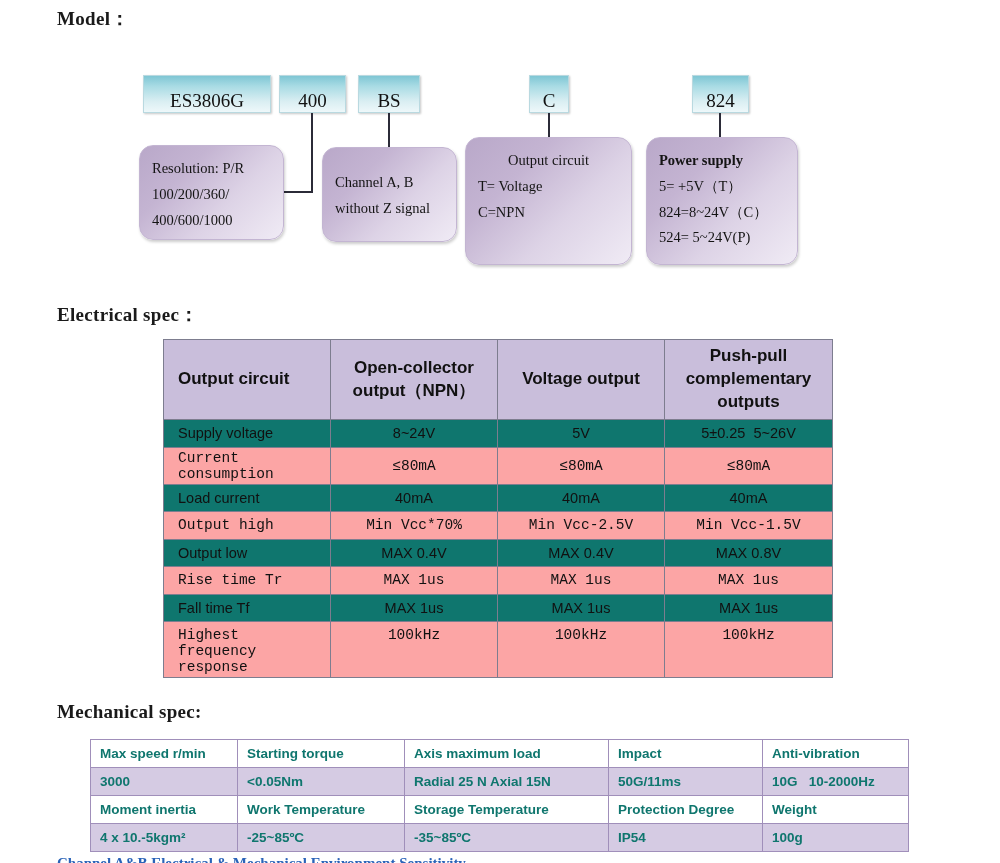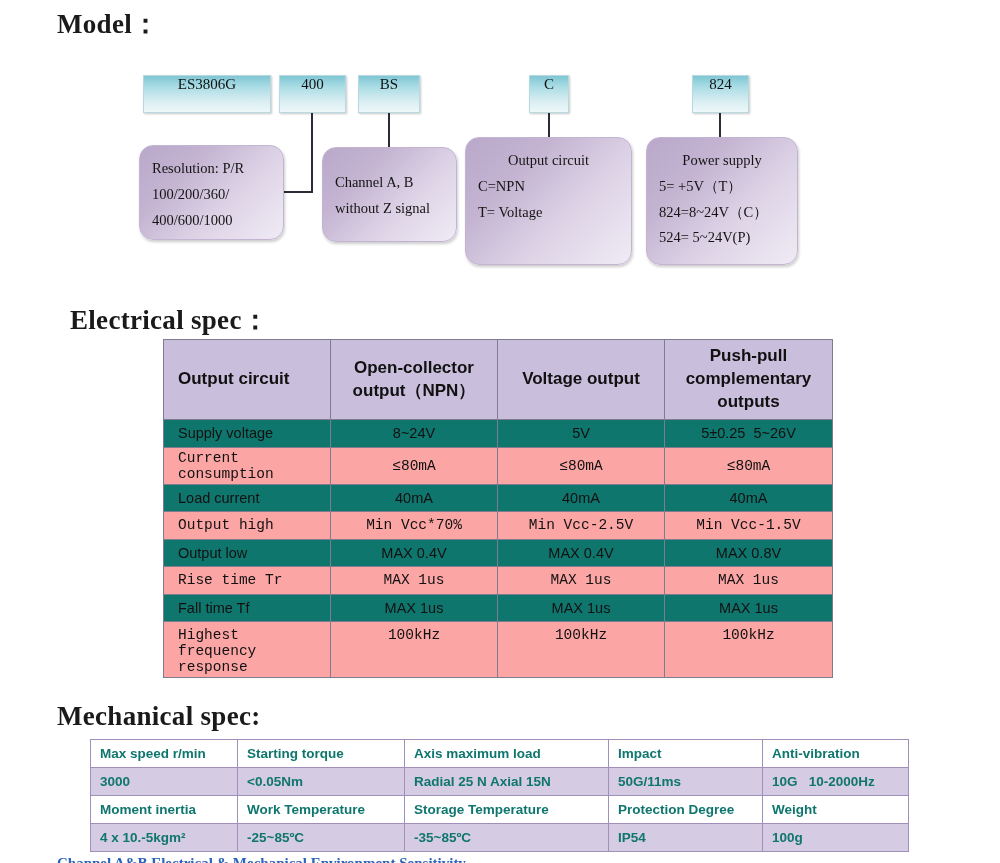--- a/index.html
+++ b/index.html
@@ -11,42 +11,42 @@
     color:#000;
     overflow:hidden;
     position:relative;
   }
 
   
   .sec-heading{
     position:absolute;
     font-family:"Liberation Serif", serif;
     font-weight:bold;
-    font-size:27px;
+    font-size:19px;
     color:#1a1a1a;
     letter-spacing:0.3px;
     white-space:nowrap;
   }
   #heading-model{left:57px;top:6px;}
-  #heading-electrical{left:70px;top:302px;text-align:center;}
+  #heading-electrical{left:57px;top:302px;text-align:center;}
   #heading-mechanical{left:57px;top:701px;}
 
   
   #model-diagram{position:absolute;left:0;top:0;width:1000px;height:280px;}
 
   .code-box{
     position:absolute;
     background:linear-gradient(180deg,#7fc6d4 0%,#a8dbe4 28%,#d9eef2 70%,#eef8fa 100%);
     border:1px solid #b9d9e0;
     box-shadow:1px 1px 2px rgba(0,0,0,0.22);
     font-family:"Liberation Serif", serif;
-    font-size:15px;
+    font-size:19px;
     color:#111;
     display:flex;
-    align-items:flex-start;
+    align-items:flex-end;
     justify-content:center;
     box-sizing:border-box;
   }
 
   .desc-box{
     position:absolute;
     background:linear-gradient(135deg,#b9a8c9 0%,#c4b4d2 30%,#ddd3e6 62%,#f0ebf5 100%);
     border:1px solid #c3b5d2;
     border-radius:14px;
     box-shadow:1px 2px 3px rgba(0,0,0,0.20);
@@ -179,26 +179,26 @@
     <div class="dline">400/600/1000</div>
   </div>
 
   <div class="desc-box" style="left:322px;top:147px;width:135px;height:95px;padding-top:22px;">
     <div class="dline">Channel A, B</div>
     <div class="dline">without Z signal</div>
   </div>
 
   <div class="desc-box" style="left:465px;top:137px;width:167px;height:128px;">
     <div class="dline" style="text-align:center;">Output circuit</div>
+    <div class="dline">T= Voltage</div>
     <div class="dline">C=NPN</div>
-    <div class="dline">T= Voltage</div>
   </div>
 
   <div class="desc-box" style="left:646px;top:137px;width:152px;height:128px;">
-    <div class="dline" style="text-align:center;">Power supply</div>
+    <div class="dline" style="font-weight:bold;">Power supply</div>
     <div class="dline">5= +5V（T）</div>
     <div class="dline">824=8~24V（C）</div>
     <div class="dline">524= 5~24V(P)</div>
   </div>
 
 </div>
 
 <table id="electrical-table">
   <colgroup>
     <col style="width:167px;">

